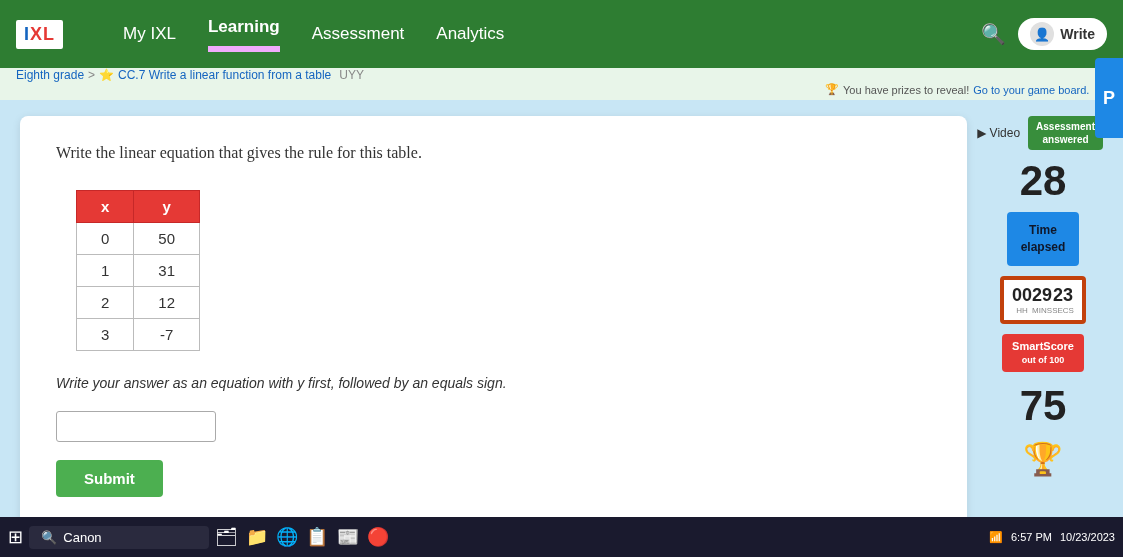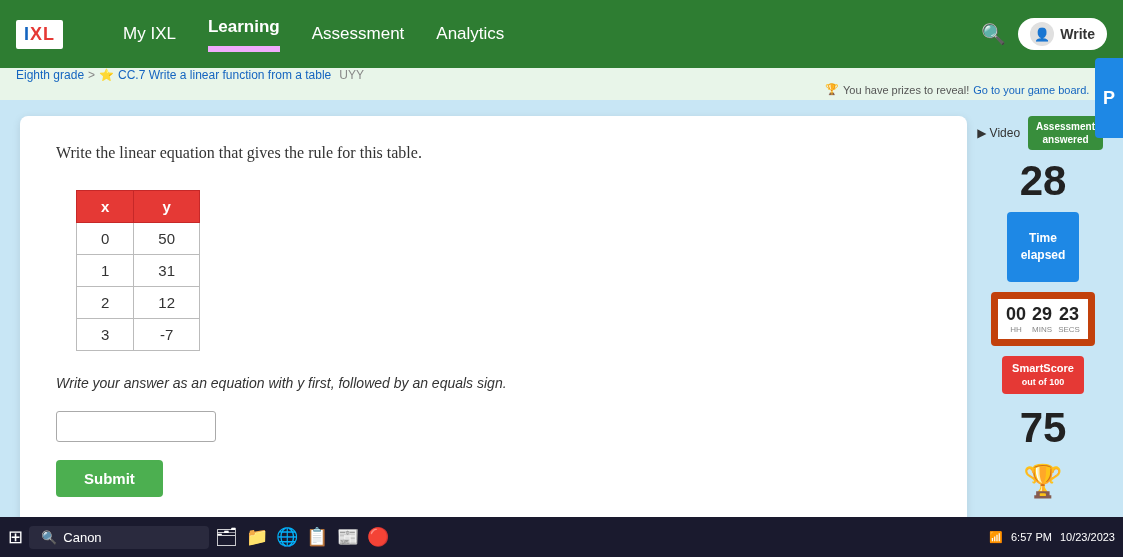--- a/index.html
+++ b/index.html
@@ -214,35 +214,34 @@
     .score-number {
       font-size: 42px;
       font-weight: 700;
       color: #222;
       text-align: center;
       line-height: 1;
     }
 
     .time-badge {
       background: #1e88e5;
-      color: #ffffff;
+      color: #0f172a;
       font-size: 12px;
       font-weight: 700;
-      padding: 18px 14px;
+      padding: 10px 14px;
       border-radius: 4px;
       text-align: center;
       line-height: 1.4;
     }
 
     .timer-display {
       display: flex;
-      gap: 6px;
       align-items: flex-end;
       background: #fff;
-      border: 7px solid #c2410c;
+      border: 4px solid #c2410c;
       border-radius: 4px;
       padding: 5px 8px;
     }
     .timer-cell {
       display: flex;
       flex-direction: column;
       align-items: center;
     }
     .timer-num {
       font-size: 18px;

